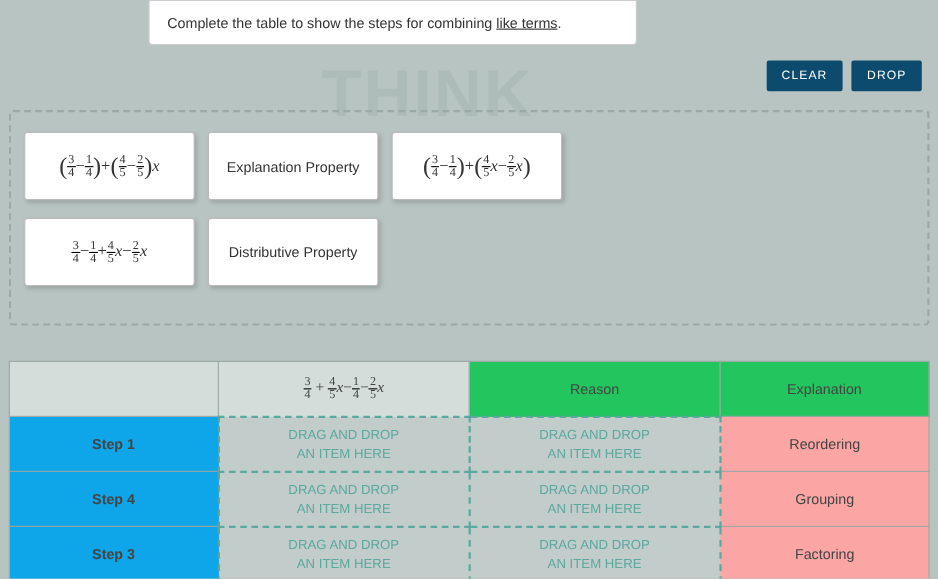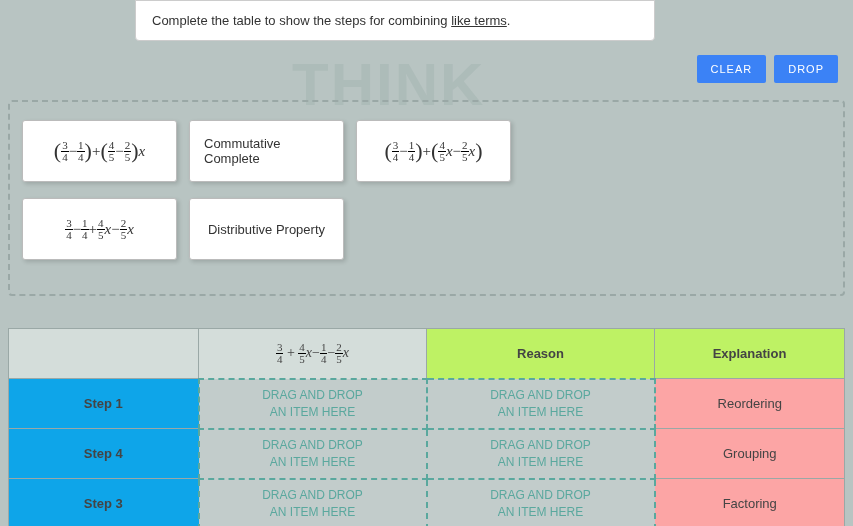--- a/index.html
+++ b/index.html
@@ -1,31 +1,31 @@
 <!DOCTYPE html>
 <html><head>
 <meta charset="utf-8">
 <style>
 *{box-sizing:border-box;margin:0;padding:0}
 body{width:853px;height:526px;background:#b8c4c2;font-family:Arial,sans-serif;overflow:hidden;position:relative}
-.instruction{position:absolute;top:0;left:135px;width:520px;background:#fff;border:1px solid #ccc;border-radius:0 0 4px 4px;padding:12px 16px;font-size:13px;color:#333}
+.instruction{position:absolute;top:0;left:135px;width:444px;background:#fff;border:1px solid #ccc;border-radius:0 0 4px 4px;padding:12px 16px;font-size:13px;color:#333}
 .underline{text-decoration:underline}
 .btns{position:absolute;top:55px;right:15px;display:flex;gap:8px}
-.btn{background:#3b82f6;color:#fff;padding:8px 14px;font-size:11px;letter-spacing:1px;border:none;cursor:pointer;border-radius:2px}
+.btn{background:#0c4a6e;color:#fff;padding:8px 14px;font-size:11px;letter-spacing:1px;border:none;cursor:pointer;border-radius:2px}
 .tiles-area{position:absolute;top:100px;left:8px;right:8px;padding:18px 12px;border:2px dashed #9aa8a6;border-radius:4px}
 .tile-row{display:flex;gap:12px;margin-bottom:16px}
 .tile{background:#fff;border:1px solid #bbb;border-radius:3px;box-shadow:2px 2px 4px rgba(0,0,0,.15);padding:0 14px;height:62px;display:flex;align-items:center;justify-content:center;font-size:13px;color:#333;cursor:grab}
 .tile.math{font-family:'Times New Roman',serif;font-size:15px}
 .tile.w1{width:155px}
 .tile.w2{width:155px}
 .table-wrap{position:absolute;top:328px;left:8px;right:8px}
 table{width:100%;border-collapse:collapse;table-layout:fixed}
 th,td{border:1px solid #9aa8a6;padding:0;height:50px;font-size:13px;color:#444;text-align:center;vertical-align:middle}
 th{background:#d4ddda;font-weight:normal}
-th.hdr{background:#bef264;font-weight:bold}
+th.hdr{background:#22c55e;font-weight:normal}
 td.step{background:#0ea5e9;font-weight:bold;font-size:13px}
 td.explain{background:#fca5a5}
 td.drop{border:2px dashed #5aa89e;color:#5aa89e;font-size:12px;background:rgba(255,255,255,.15);line-height:1.4}
 col.c1{width:190px}
 col.c4{width:190px}
 .math-hdr{font-family:'Times New Roman',serif;font-size:14px}
 .frac{display:inline-block;vertical-align:middle;text-align:center;font-size:11px;line-height:1}
 .frac .n{display:block;border-bottom:1px solid #000;padding:0 1px}
 .frac .d{display:block;padding:0 1px}
 .paren{font-size:22px;vertical-align:middle;font-family:'Times New Roman',serif}
@@ -55,21 +55,21 @@
         </span>−<span class="frac">
           <span class="n">1</span>
           <span class="d">4</span>
         </span><span class="paren">)</span> + <span class="paren">(</span><span class="frac">
           <span class="n">4</span>
           <span class="d">5</span>
         </span>−<span class="frac">
           <span class="n">2</span>
           <span class="d">5</span>
         </span><span class="paren">)</span><span class="mi">x</span></div>
-    <div class="tile w2">Commutative Complete</div>
+    <div class="tile w2">Explanation Property</div>
     <div class="tile math w1"><span class="paren">(</span><span class="frac">
           <span class="n">3</span>
           <span class="d">4</span>
         </span>−<span class="frac">
           <span class="n">1</span>
           <span class="d">4</span>
         </span><span class="paren">)</span> + <span class="paren">(</span><span class="frac">
           <span class="n">4</span>
           <span class="d">5</span>
         </span><span class="mi">x</span>−<span class="frac">

